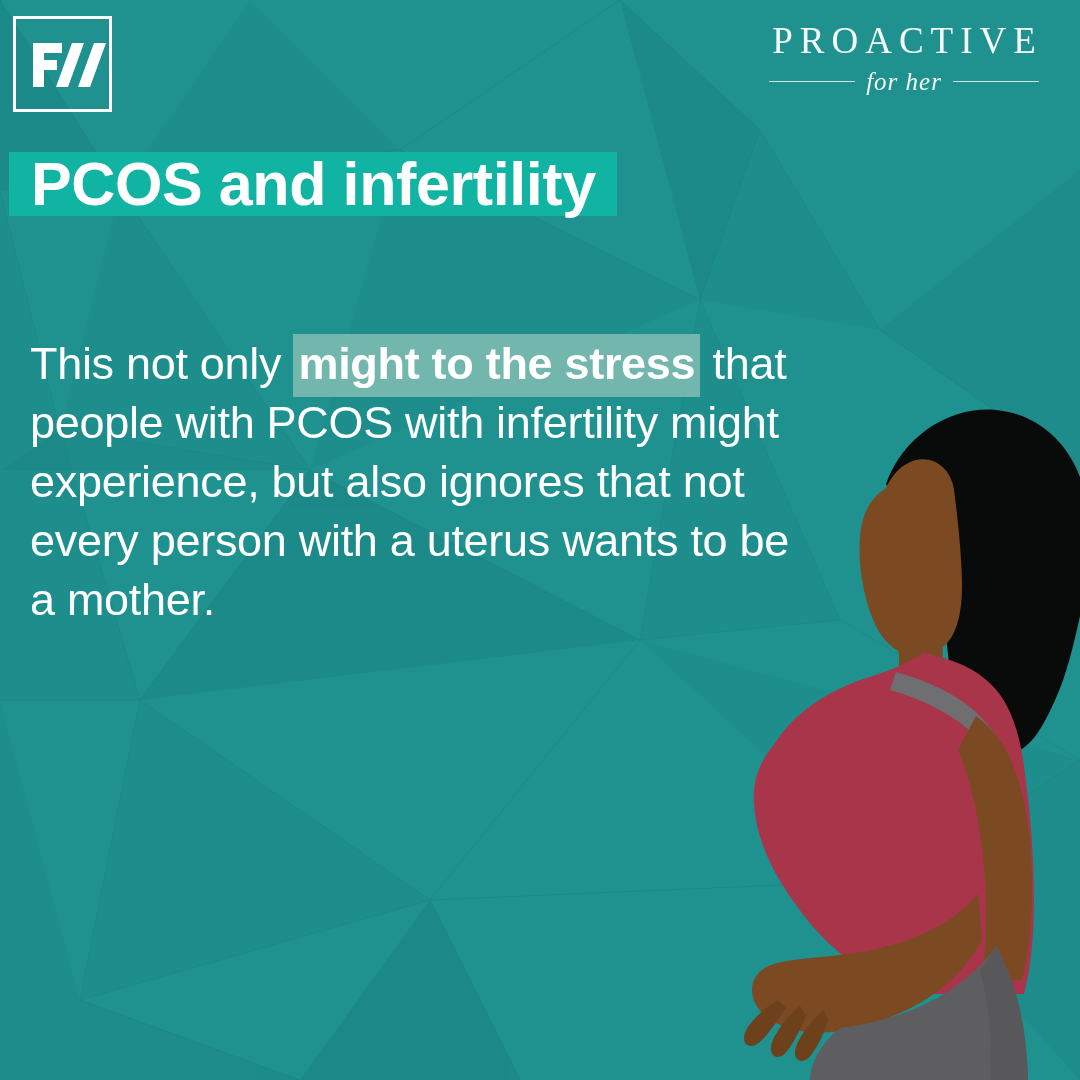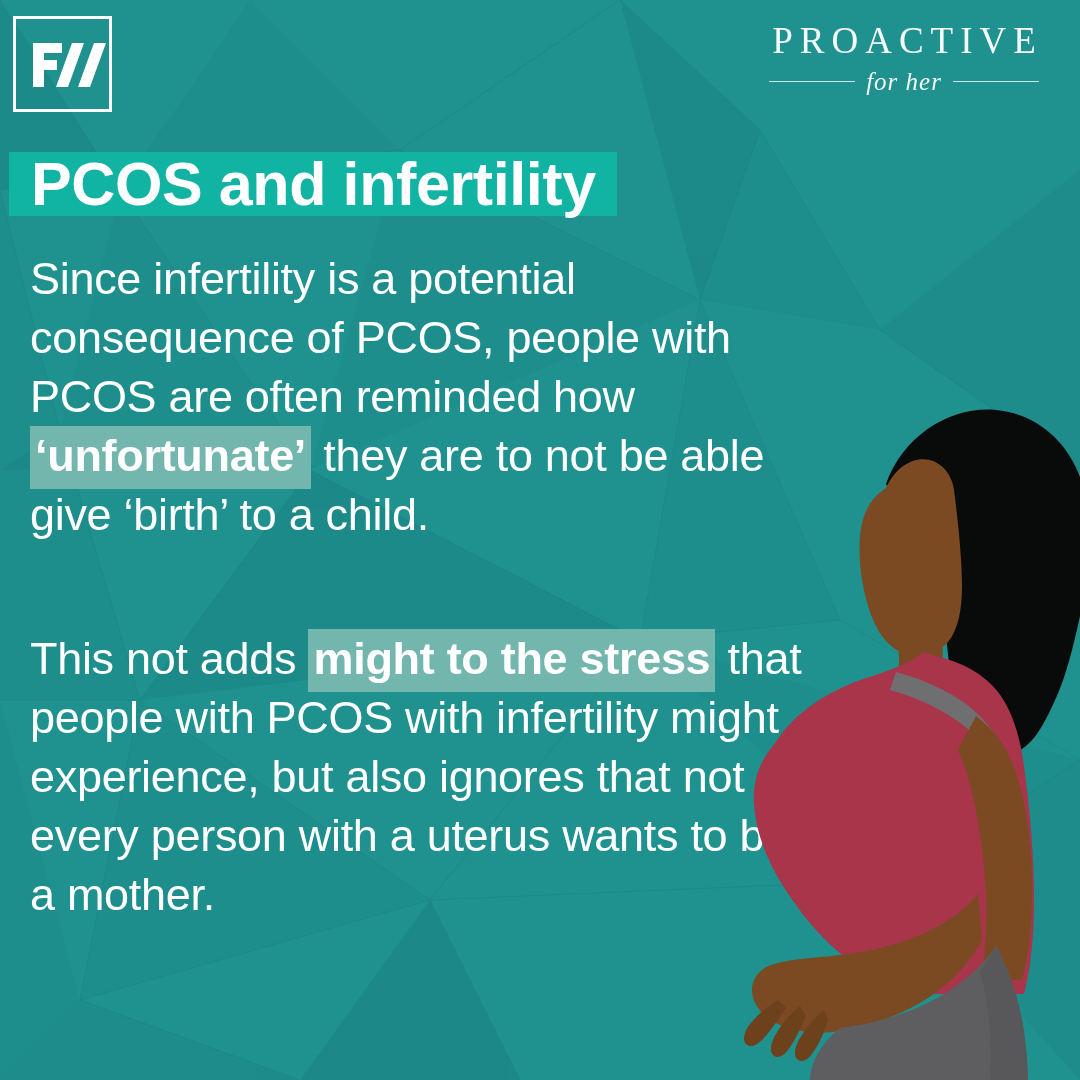--- a/index.html
+++ b/index.html
@@ -203,23 +203,22 @@
       <span id="brand-tagline">for her</span>
       <span class="brand-rule"></span>
     </div>
   </div>
 
   <div id="title-chip">
     <span id="title-text">PCOS and infertility</span>
   </div>
 
   <div id="body-copy">
-    <p class="para"><span>Since infertility is a potential consequence of PCOS, people with PCOS are often reminded how </span><span class="hl">‘unfortunate’</span><span> they are to not be able give ‘birth’ to a child.</span></p>
     <div class="para-gap"></div>
-    <p class="para"><span>This not adds </span><span class="hl">might to the stress</span><span> that people with PCOS with infertility might experience, but also ignores that not every person with a uterus wants to be a mother.</span></p>
+    <p class="para"><span>This not only </span><span class="hl">might to the stress</span><span> that people with PCOS with infertility might experience, but also ignores that not every person with a uterus wants to be a mother.</span></p>
   </div>
 
   <div id="illustration">
     <svg width="400" height="700" viewBox="0 0 400 700" aria-hidden="true">
 
       <path d="M196,104 C214,54 262,26 306,30 C352,34 388,70 396,120
                C402,160 398,200 390,236 C383,268 376,296 366,318
                C356,340 348,356 336,366 C324,376 306,380 292,374
                C276,367 268,350 264,330 L250,200 Z" fill="#090b0a"></path>
 

